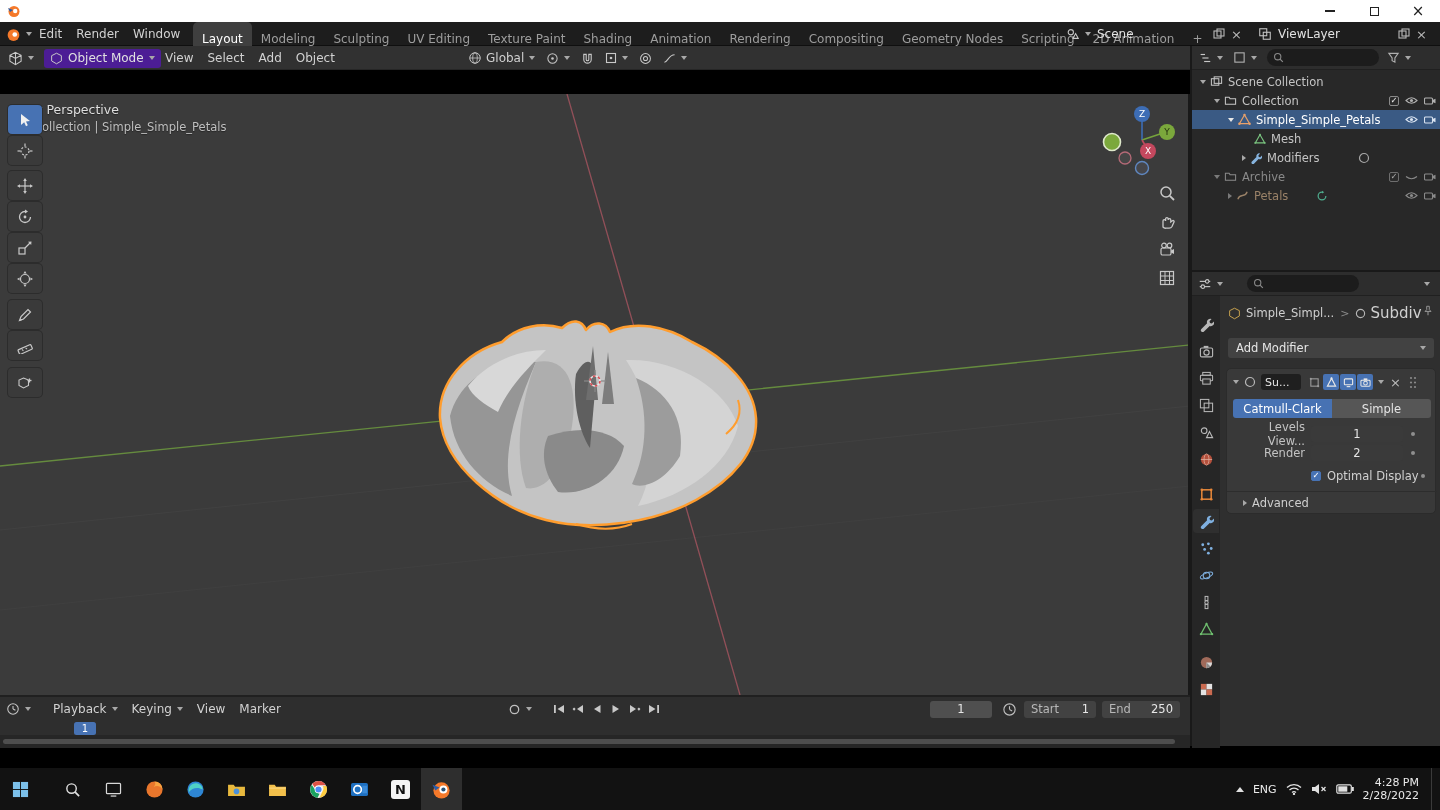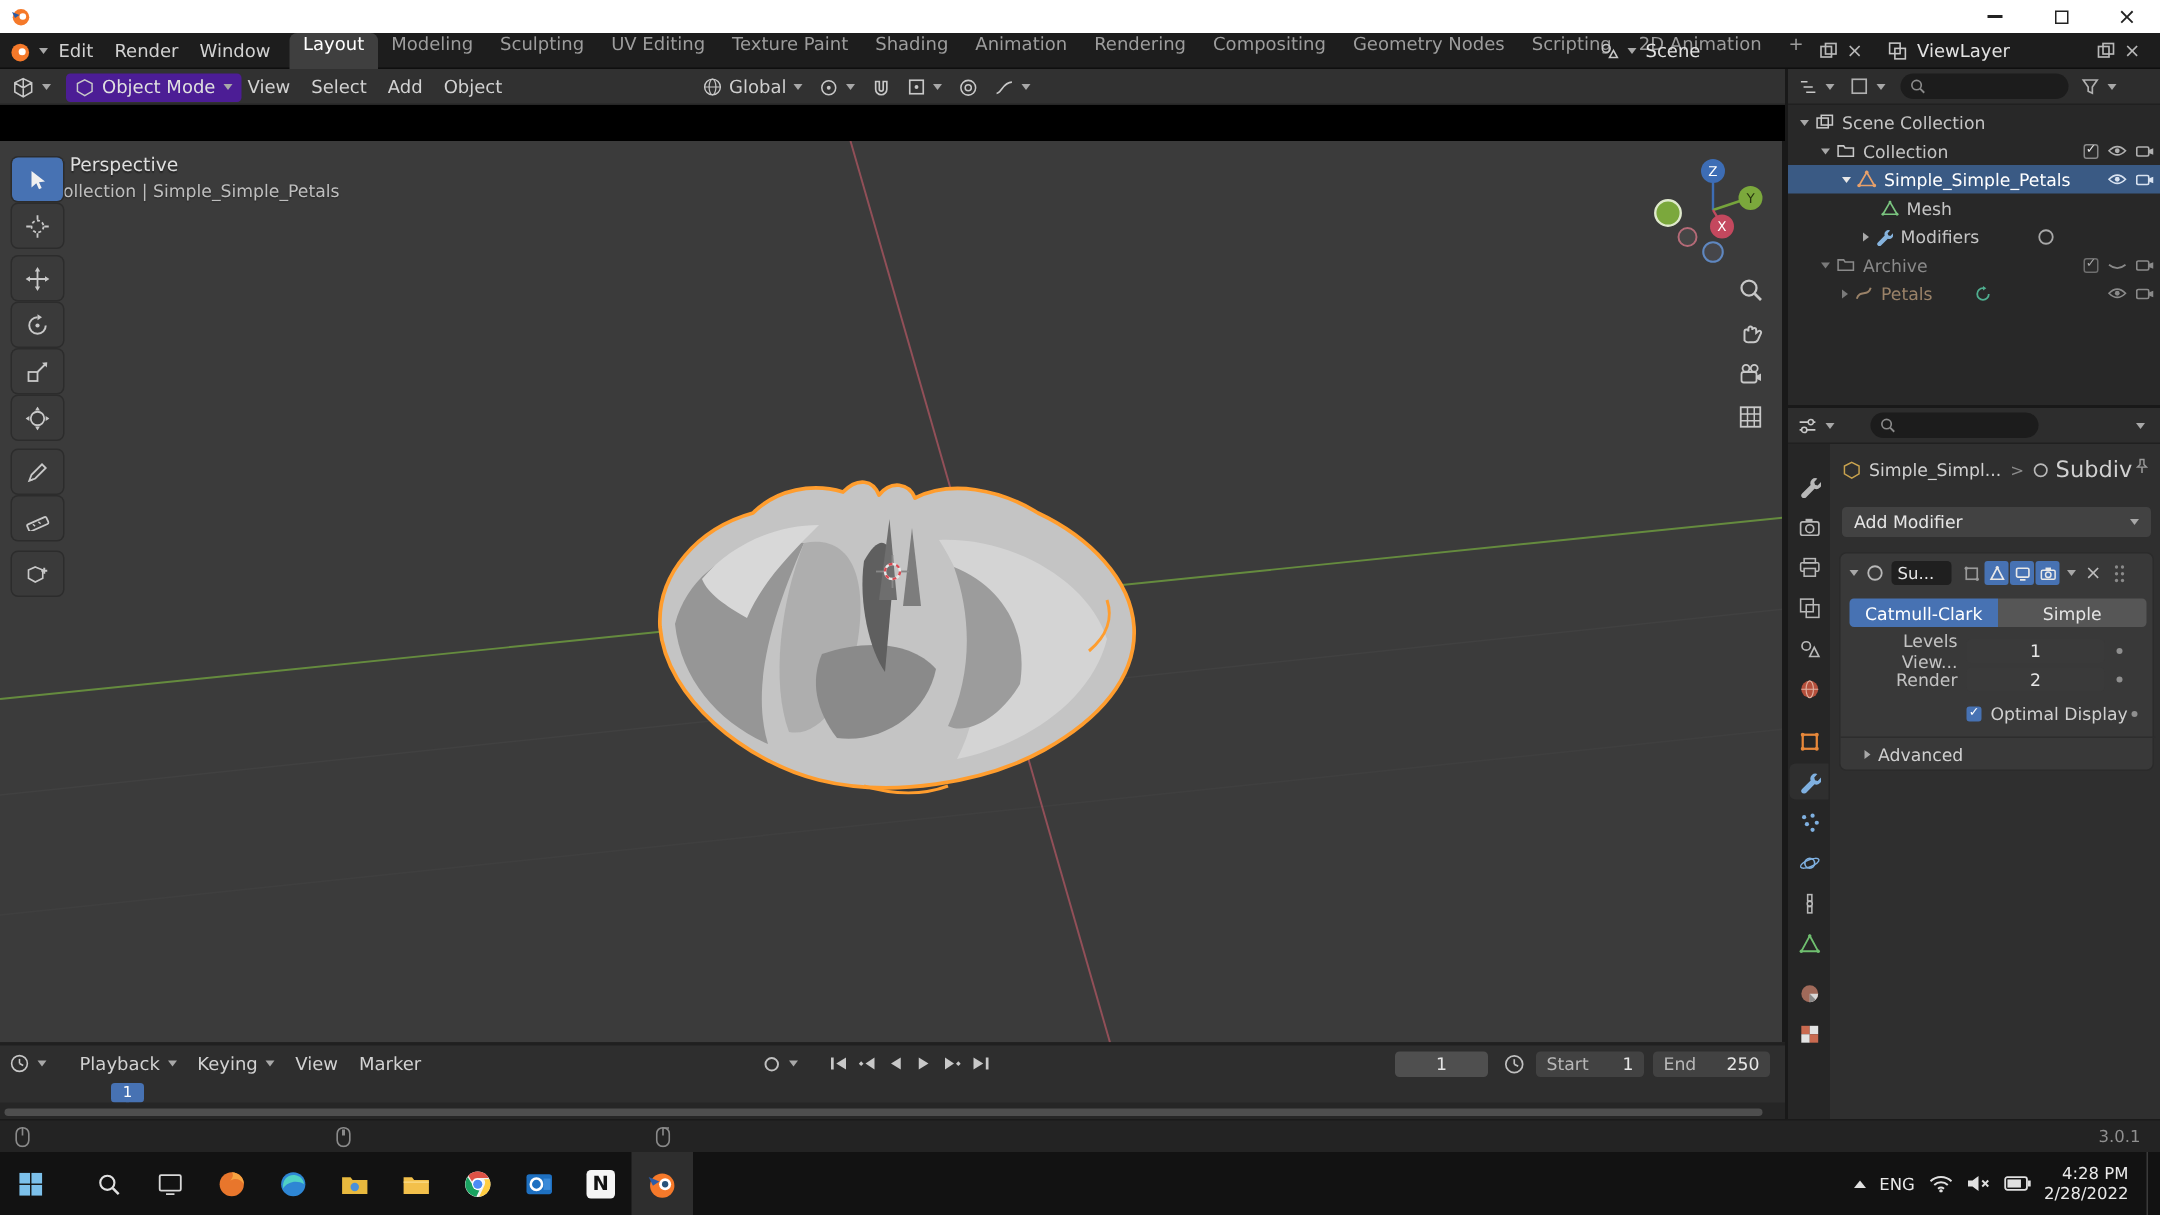--- a/index.html
+++ b/index.html
@@ -15,21 +15,21 @@
 .titlebar{left:0;top:0;width:1440px;height:22px;background:#fff;color:#111;display:flex;align-items:center;font-size:12px}
 .titlebar .ttext{margin-left:6px;white-space:nowrap}
 .winbtns{position:absolute;right:0;top:0;height:22px;display:flex}
 .wbtn{width:44px;height:22px;display:flex;align-items:center;justify-content:center;color:#222}
 .minbar{width:10px;height:1.5px;background:#222}
 .maxbox{width:9px;height:9px;border:1.2px solid #222}
 
 .topbar{left:0;top:22px;width:1440px;height:24px;background:#1d1d1d;border-bottom:1px solid #0f0f0f}
 .menu-item{color:#d2d2d2;padding:0 7px;height:24px;display:flex;align-items:center}
 .ws-tabs{position:absolute;left:193px;top:0;height:24px;display:flex;align-items:flex-end}
-.ws-tab{height:24px;display:flex;align-items:flex-start;padding:0 9px;color:#9d9d9d;font-size:12px}
+.ws-tab{height:24px;display:flex;align-items:flex-end;padding:0 9px;color:#9d9d9d;font-size:12px}
 .ws-active{background:#3f3f3f;border-radius:5px 5px 0 0;color:#fff}
 
 .toolheader{left:0;top:46px;width:1190px;height:24px;background:#313131;border-bottom:1px solid #262626}
 .toolsettings{left:0;top:70px;width:1190px;height:24px;background:#373737;border-bottom:1px solid #262626}
 .hdr-dd{height:19px;background:#4c1d95;border-radius:3px;display:flex;align-items:center;padding:0 6px;color:#e0e0e0}
 
 .viewport{left:0;top:94px;width:1190px;height:601px;background:#3b3b3b;overflow:hidden;border-right:2px solid #191919}
 .vp-label1{position:absolute;left:14px;top:8px;font-size:12.5px;color:#dedede;text-shadow:0 1px 1px rgba(0,0,0,.4)}
 .vp-label2{position:absolute;left:14px;top:26px;font-size:11.5px;color:#bfbfbf;text-shadow:0 1px 1px rgba(0,0,0,.4)}
 .tbtn{width:34px;height:29px;background:#3a3a3a;border-radius:4px;display:flex;align-items:center;justify-content:center;margin-bottom:2px;box-shadow:0 0 0 1px #2c2c2c}
@@ -868,36 +868,20 @@
 
     <div style="position:absolute;left:74px;top:25px;width:22px;height:13px;background:#4772b3;border-radius:2.5px;color:#fff;font-size:10px;display:flex;align-items:center;justify-content:center">
         <span>1</span>
       </div>
     <div style="position:absolute;left:84px;top:38px;width:2px;height:13px;background:#4772b3"></div>
     <div class="tl-strip">
       <div style="position:absolute;left:3px;top:4px;width:1172px;height:5px;background:#4e4e4e;border-radius:2.5px"></div>
     </div>
   </div>
 
-  <div class="abs statusbar">
-    <svg width="10" height="14" viewBox="0 0 10 14" style="position:absolute;left:10px;top:4px">
-        <rect x="0.8" y="0.8" width="8.4" height="12.4" rx="4" fill="none" stroke="#8a8a8a" stroke-width="1.1"></rect>
-        <line x1="5" y1="1" x2="5" y2="6" stroke="#8a8a8a" stroke-width="1.1"></line>
-      </svg>
-    <svg width="10" height="14" viewBox="0 0 10 14" style="position:absolute;left:224px;top:4px">
-        <rect x="0.8" y="0.8" width="8.4" height="12.4" rx="4" fill="none" stroke="#8a8a8a" stroke-width="1.1"></rect>
-        <rect x="4" y="2" width="2" height="4" fill="#8a8a8a"></rect>
-      </svg>
-    <svg width="10" height="14" viewBox="0 0 10 14" style="position:absolute;left:437px;top:4px">
-        <rect x="0.8" y="0.8" width="8.4" height="12.4" rx="4" fill="none" stroke="#8a8a8a" stroke-width="1.1"></rect>
-        <line x1="5" y1="1" x2="5" y2="6" stroke="#8a8a8a" stroke-width="1.1"></line>
-        <line x1="5" y1="1" x2="9" y2="1" stroke="#8a8a8a" stroke-width="1.1"></line>
-      </svg>
-    <span style="position:absolute;right:13px;top:4px;font-size:11px;color:#8f8f8f">3.0.1</span>
-  </div>
 
   <div class="abs taskbar">
     <div class="flex" style="position:absolute;left:0;top:0;height:42px">
       <div class="tb-cell">
         <svg width="17" height="17" viewBox="0 0 18 18">
             <rect x="1" y="1" width="7.5" height="7.5" fill="#7cc0ea"></rect>
             <rect x="9.5" y="1" width="7.5" height="7.5" fill="#7cc0ea"></rect>
             <rect x="1" y="9.5" width="7.5" height="7.5" fill="#7cc0ea"></rect>
             <rect x="9.5" y="9.5" width="7.5" height="7.5" fill="#7cc0ea"></rect>
           </svg>

